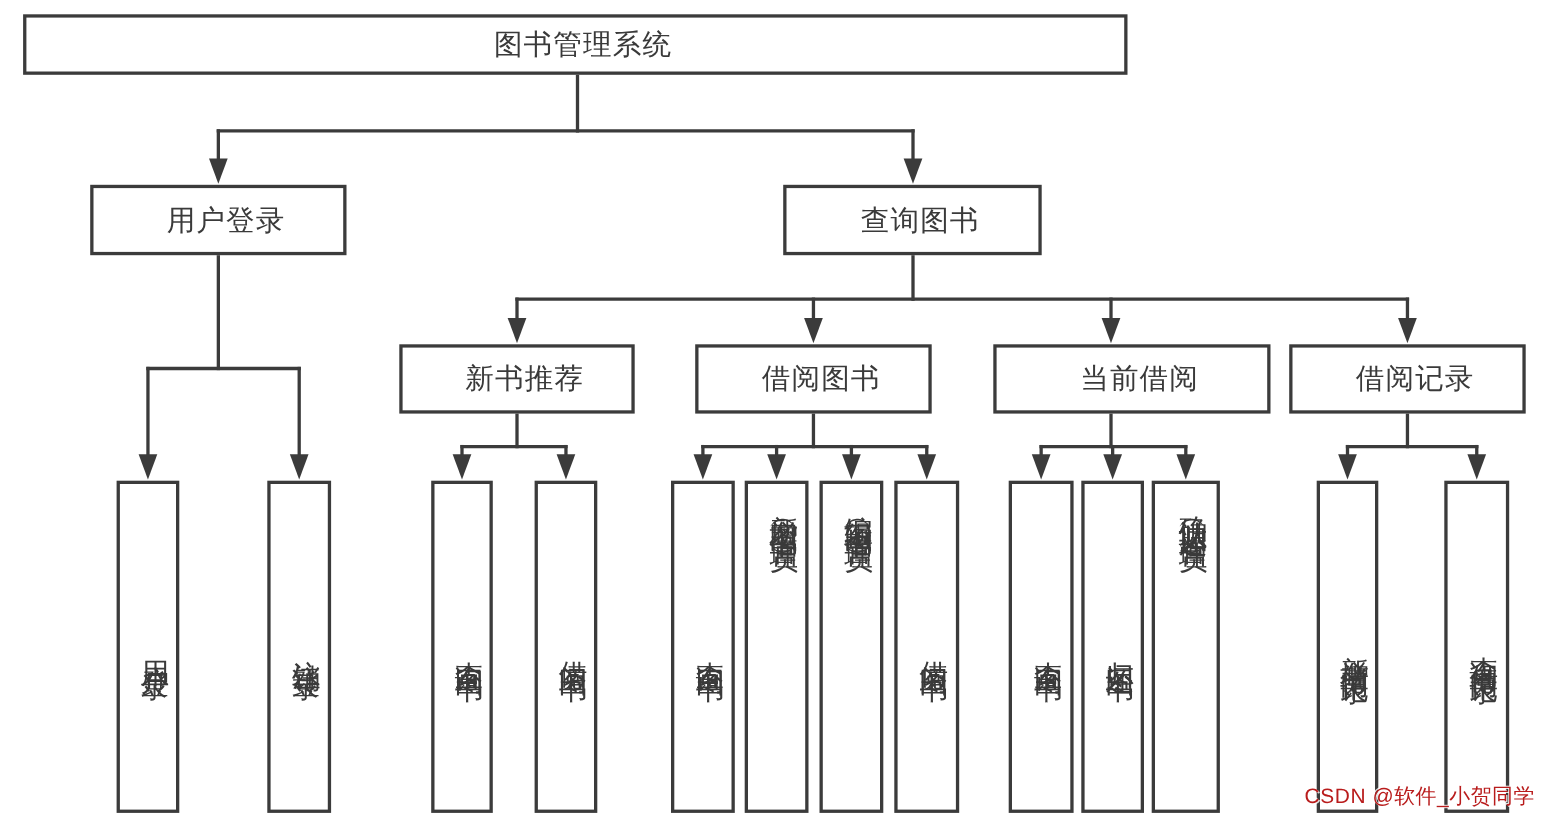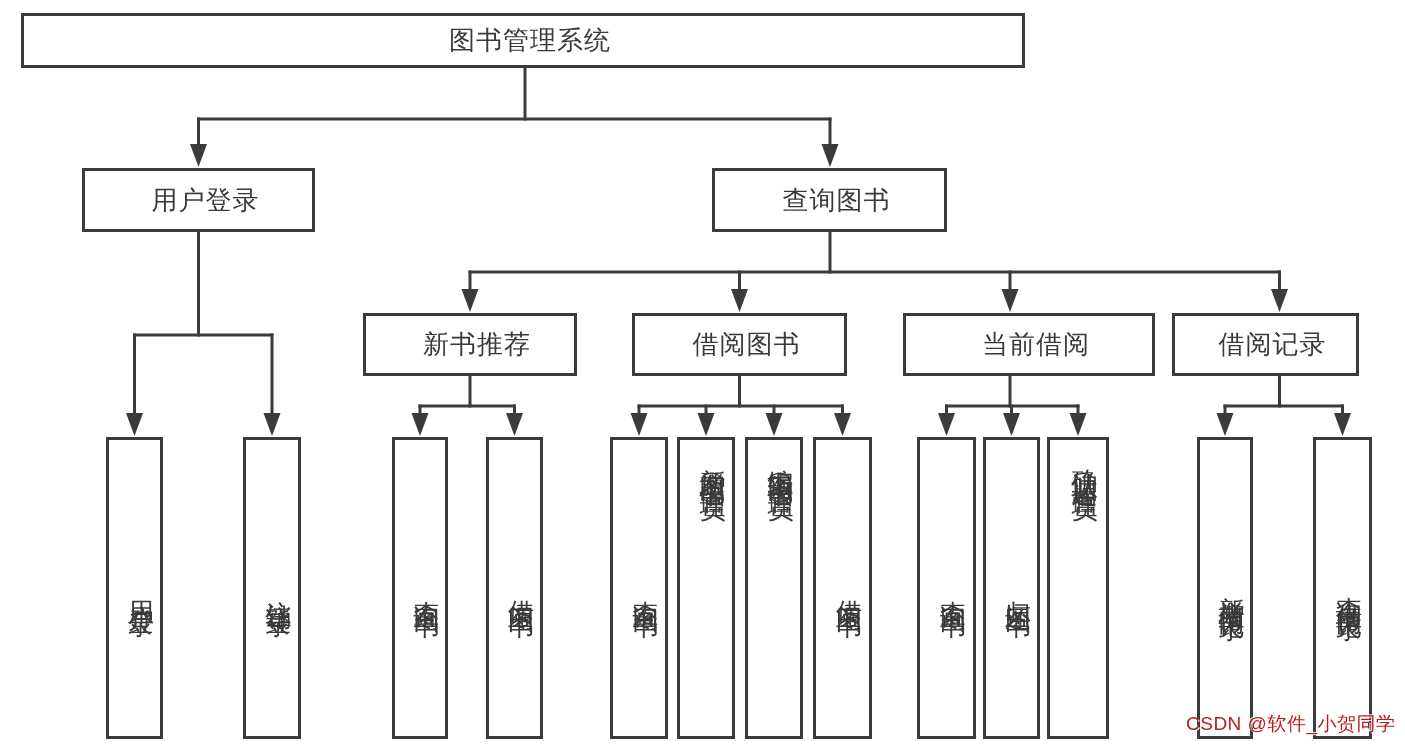--- a/index.html
+++ b/index.html
@@ -120,21 +120,21 @@
 
   <div class="box" style="left:363px;top:313px;width:214px;height:63px;">
     <span>新书推荐</span>
   </div>
   <div class="box" style="left:632px;top:313px;width:215px;height:63px;">
     <span>借阅图书</span>
   </div>
   <div class="box" style="left:903px;top:313px;width:252px;height:63px;">
     <span>当前借阅</span>
   </div>
-  <div class="box" style="left:1172px;top:313px;width:187px;height:63px;">
+  <div class="box" style="left:1172px;top:313px;width:215px;height:63px;">
     <span>借阅记录</span>
   </div>
 
   <div class="box vbox" style="left:106px;top:437px;width:57px;height:302px;">
     <span>用户登录</span>
   </div>
   <div class="box vbox" style="left:243px;top:437px;width:58px;height:302px;">
     <span>注销登录</span>
   </div>
 

